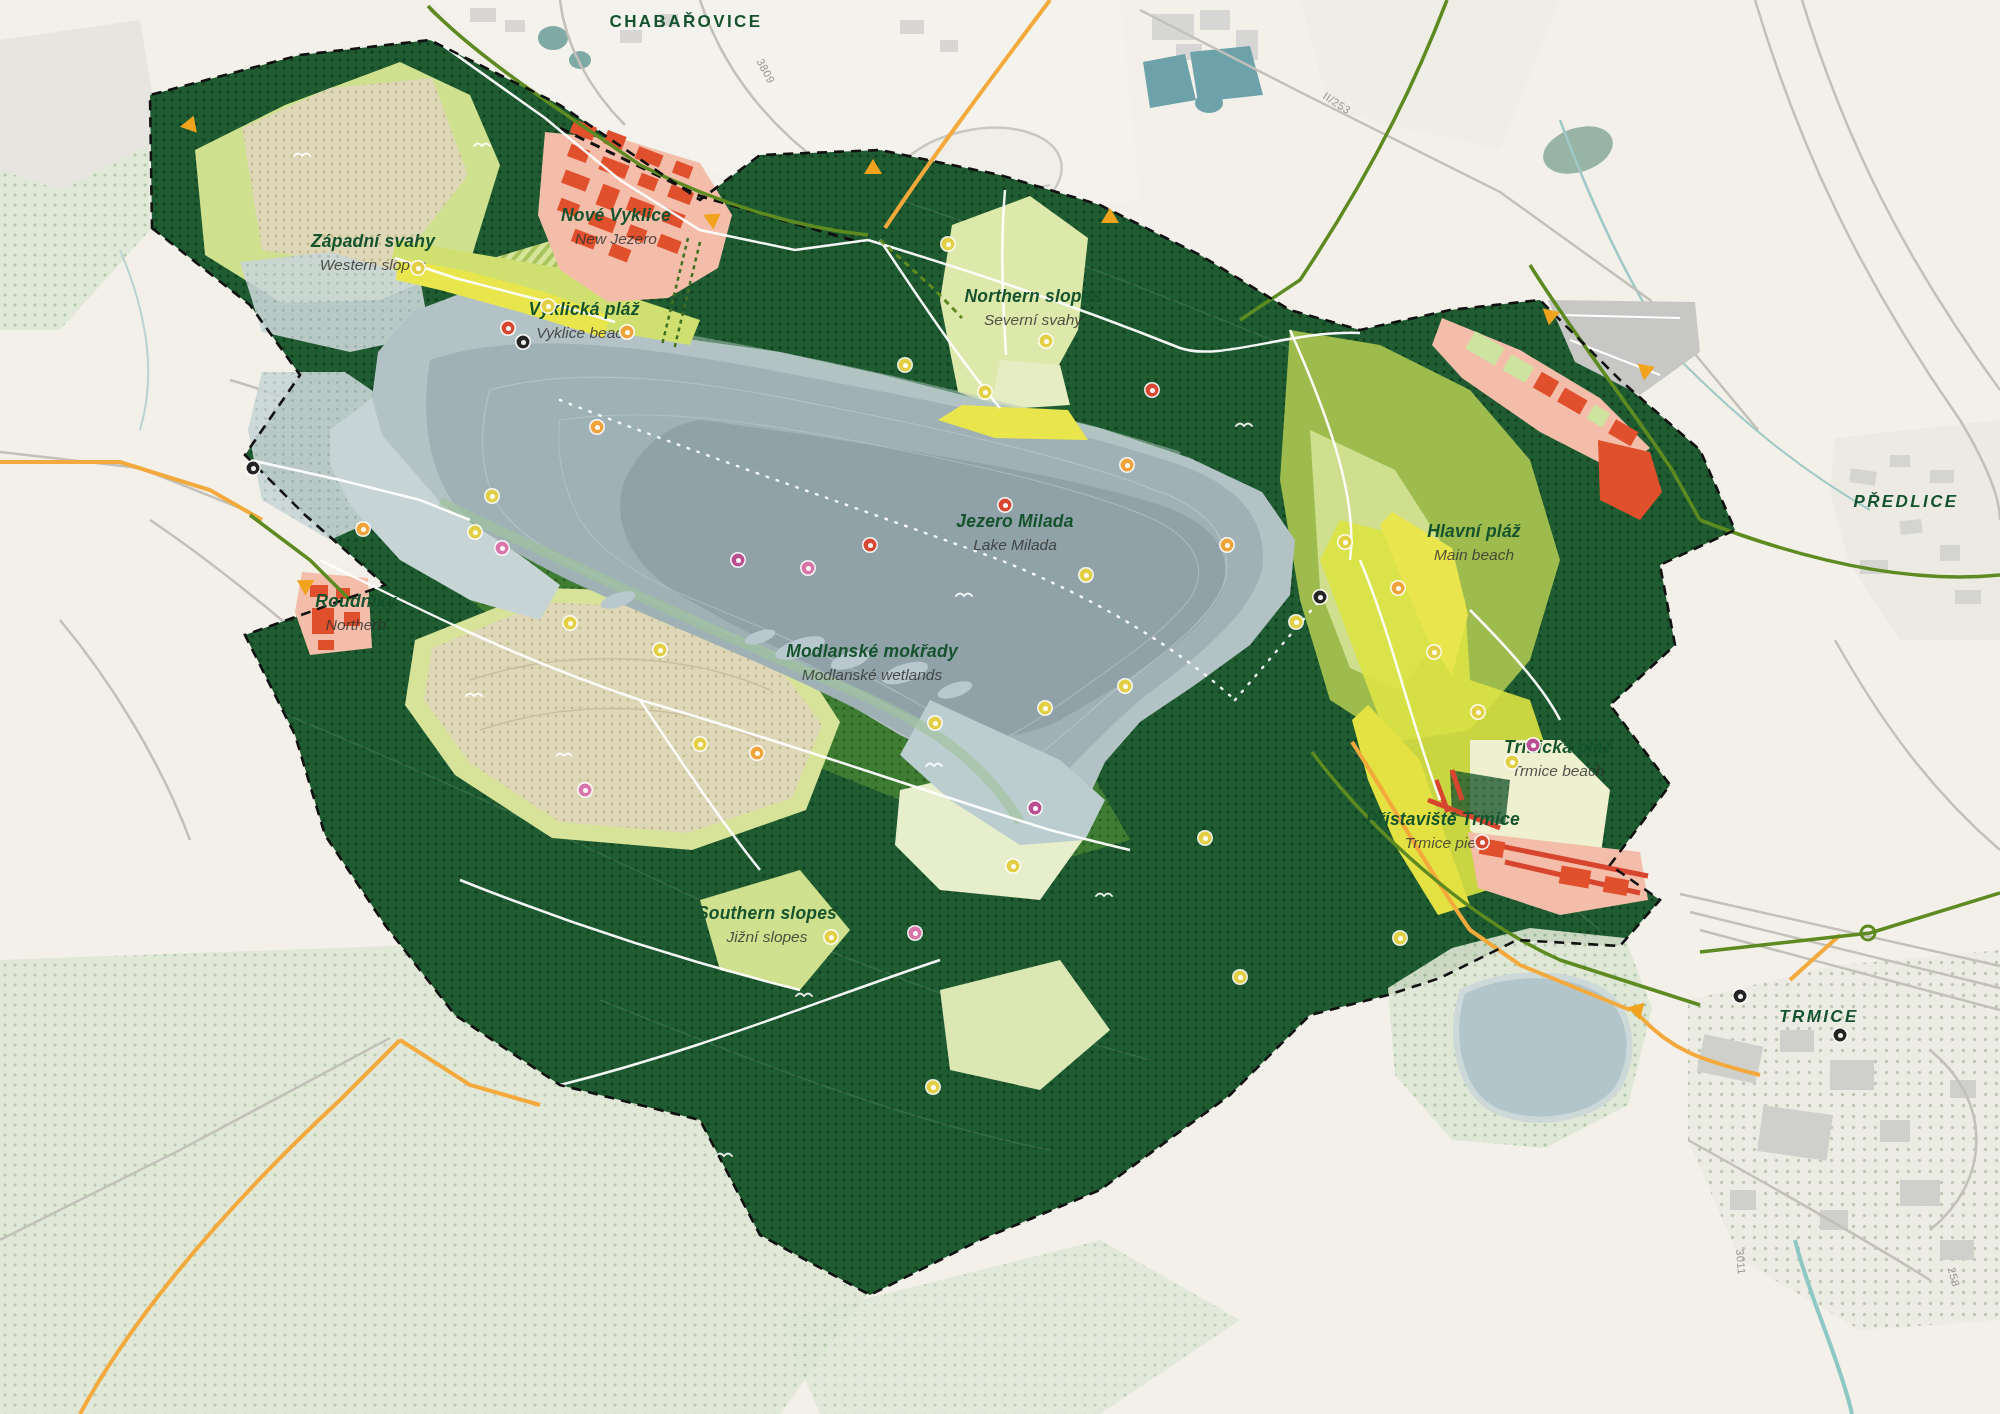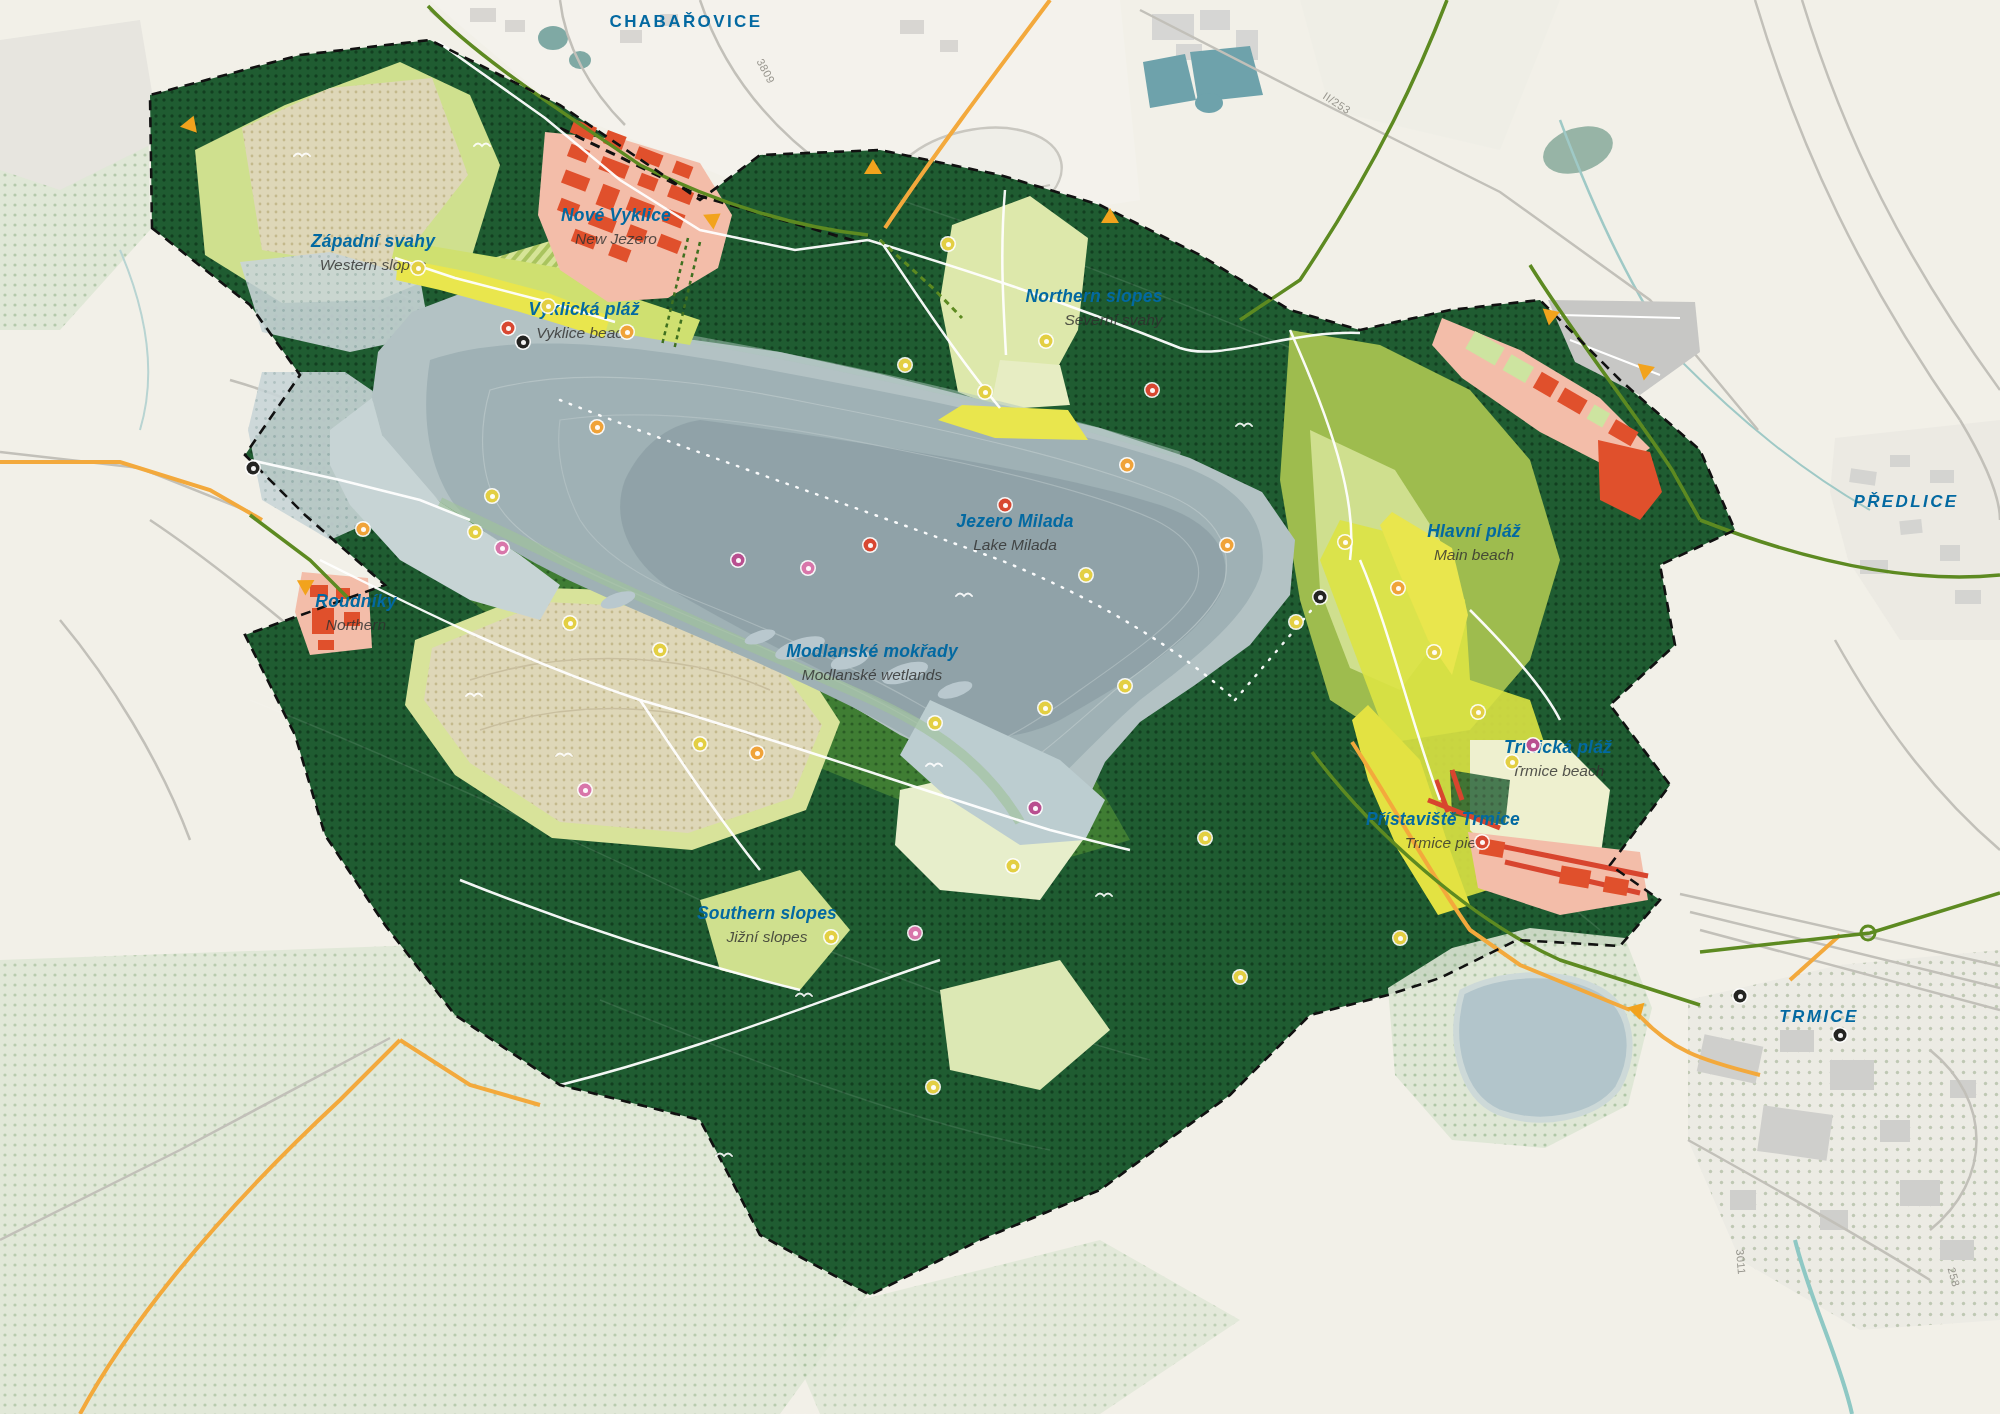--- a/index.html
+++ b/index.html
@@ -2,21 +2,21 @@
 <html><head>
 <meta charset="utf-8">
 <style>
   html,body{margin:0;padding:0;background:#ffffff;}
   .stage{position:relative;width:2000px;height:1414px;background:#f2f0e8;overflow:hidden;
          font-family:"Liberation Sans",sans-serif;}
   svg.base{position:absolute;left:0;top:0;}
   
   .map-label{position:absolute;transform:translate(-50%,-50%);text-align:center;line-height:1.12;
              white-space:nowrap;pointer-events:none;}
-  .map-label .p{font-style:italic;font-weight:700;font-size:17.5px;color:#0369a1;letter-spacing:.2px;}
+  .map-label .p{font-style:italic;font-weight:700;font-size:17.5px;color:#14532d;letter-spacing:.2px;}
   .map-label .s{font-style:italic;font-weight:400;font-size:15.5px;color:rgba(48,48,46,.82);margin-top:4px;}
   .map-label.town .p{font-size:17px;letter-spacing:2.4px;}
   .map-label.town.upright .p{font-style:normal;}
   
   .icon-dot{position:absolute;width:13px;height:13px;border-radius:50%;
             transform:translate(-50%,-50%);box-shadow:0 0 0 1.5px rgba(255,255,255,.92);}
   .icon-dot::after{content:"";position:absolute;left:50%;top:50%;width:5px;height:5px;border-radius:50%;
             background:rgba(255,255,255,.95);transform:translate(-50%,-50%);}
   .icon-dot.y{background:#e3cf43;} .icon-dot.o{background:#f0a339;}
   .icon-dot.p{background:#d876aa;} .icon-dot.m{background:#b94f90;}
@@ -402,21 +402,21 @@
         <div class="s">Western slopes</div>
       </div>
       <div class="map-label" style="left: 616px; top: 226px;">
         <div class="p">Nové Vyklice</div>
         <div class="s">New Jezero</div>
       </div>
       <div class="map-label" style="left: 584px; top: 320px;">
         <div class="p">Vyklická pláž</div>
         <div class="s">Vyklice beach</div>
       </div>
-      <div class="map-label" style="left: 1094px; top: 307px; text-align: right;">
+      <div class="map-label" style="left: 1033px; top: 307px;">
         <div class="p">Northern slopes</div>
         <div class="s">Severní svahy</div>
       </div>
       <div class="map-label" style="left: 1015px; top: 532px;">
         <div class="p">Jezero Milada</div>
         <div class="s">Lake Milada</div>
       </div>
       <div class="map-label" style="left: 1474px; top: 542px;">
         <div class="p">Hlavní pláž</div>
         <div class="s">Main beach</div>

